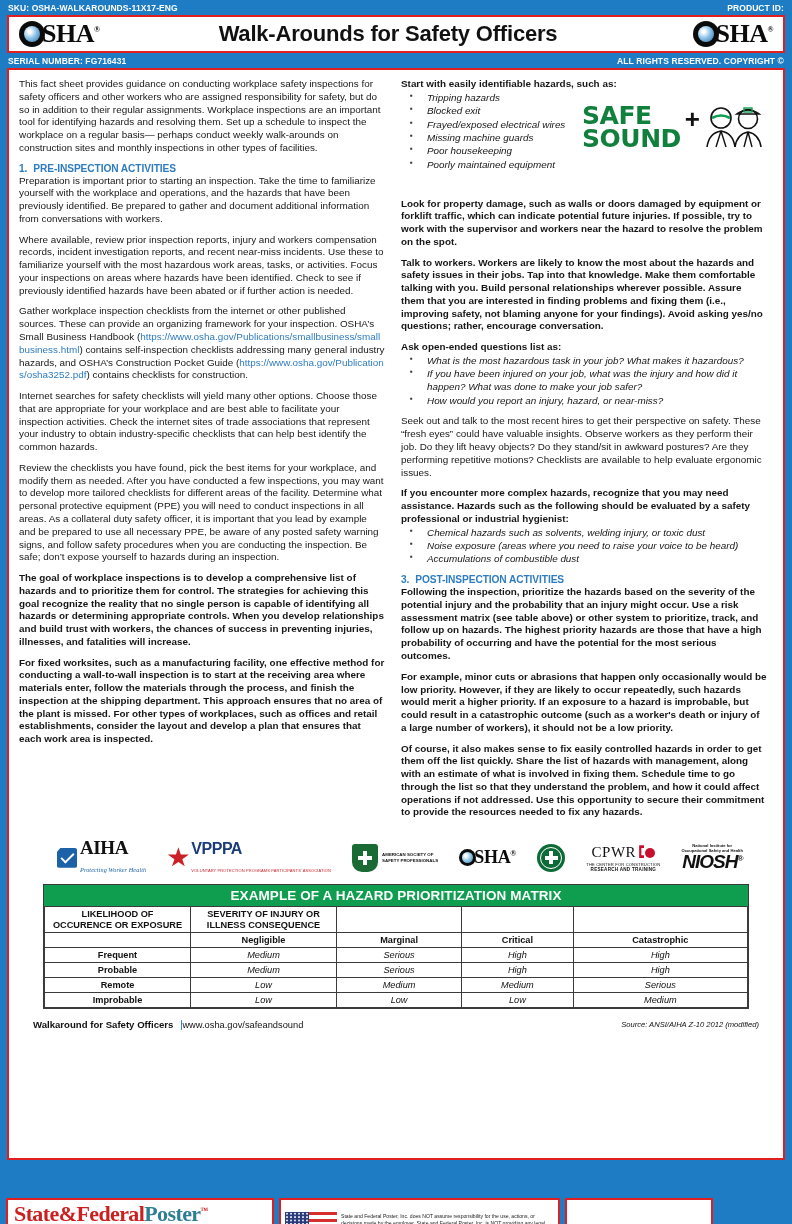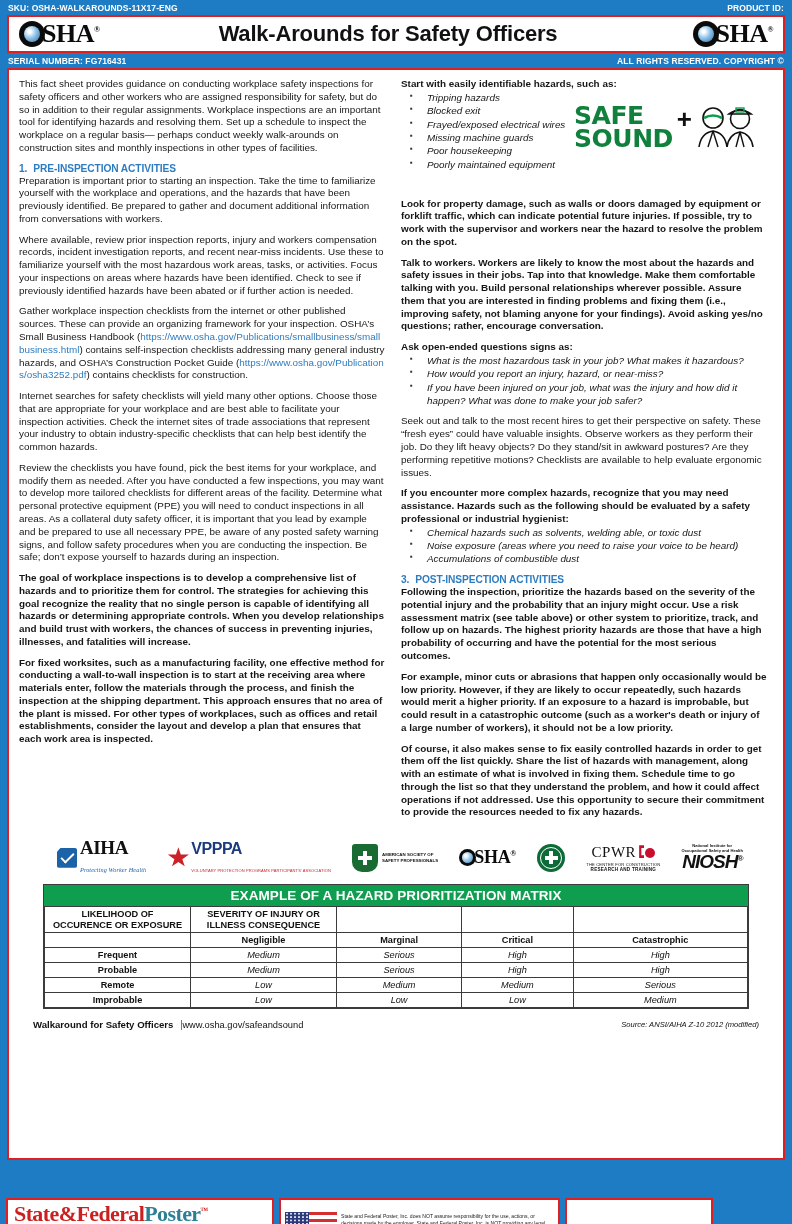--- a/index.html
+++ b/index.html
@@ -90,21 +90,21 @@
     font-size: 9.9px; font-style: italic; color: #161616;
     line-height: 1.3; padding-left: 26px; position: relative; margin-bottom: .5px;
   }
   ul.bullets li::before {
     content: "\25AA"; position: absolute; left: 9px; top: -1px;
     font-style: normal; font-size: 8px; color: #333;
   }
 
   
   .safe-sound {
-    position: absolute; right: 10px; top: 26px;
+    position: absolute; right: 2px; top: 26px;
     display: flex; align-items: center; gap: 2px;
   }
   .ss-words { line-height: .92; }
   .ss-word {
     font-size: 25px; font-weight: bold; color: #10803c;
     letter-spacing: -.5px; font-family: "DejaVu Sans", sans-serif;
   }
   .ss-plus {
     font-size: 26px; font-weight: bold; color: #111; line-height: 1;
     margin: 0 1px 0 2px; align-self: flex-start; padding-top: 2px;
@@ -362,32 +362,32 @@
             <path d="M34 9 q11 -8 22 0 z" fill="none" stroke="#111" stroke-width="1.6"></path>
             <rect x="41" y="3" width="8" height="4" fill="none" stroke="#0f9d4f" stroke-width="1.4"></rect>
             <path d="M32 42 q2 -13 13 -15 q11 2 13 15" fill="none" stroke="#111" stroke-width="1.6"></path>
             <path d="M45 27 l-4 15 M45 27 l4 15" fill="none" stroke="#111" stroke-width="1.4"></path>
           </svg>
         </div>
 
         <p class="body bold" style="margin-top:26px;">Look for property damage, such as walls or doors damaged by equipment or forklift traffic, which can indicate potential future injuries. If possible, try to work with the supervisor and workers near the hazard to resolve the problem on the spot.</p>
         <p class="body bold">Talk to workers. Workers are likely to know the most about the hazards and safety issues in their jobs. Tap into that knowledge. Make them comfortable talking with you. Build personal relationships wherever possible. Assure them that you are interested in finding problems and fixing them (i.e., improving safety, not blaming anyone for your findings). Avoid asking yes/no questions; rather, encourage conversation.</p>
 
-        <div class="lead-bold">Ask open-ended questions signs as:</div>
+        <div class="lead-bold">Ask open-ended questions list as:</div>
         <ul class="bullets">
           <li>What is the most hazardous task in your job? What makes it hazardous?</li>
+          <li>If you have been injured on your job, what was the injury and how did it happen? What was done to make your job safer?</li>
           <li>How would you report an injury, hazard, or near-miss?</li>
-          <li>If you have been injured on your job, what was the injury and how did it happen? What was done to make your job safer?</li>
         </ul>
 
         <p class="body">Seek out and talk to the most recent hires to get their perspective on safety. These “fresh eyes” could have valuable insights. Observe workers as they perform their job. Do they lift heavy objects? Do they stand/sit in awkward postures? Are they performing repetitive motions? Checklists are available to help evaluate ergonomic issues.</p>
 
         <div class="lead-bold">If you encounter more complex hazards, recognize that you may need assistance. Hazards such as the following should be evaluated by a safety professional or industrial hygienist:</div>
         <ul class="bullets">
-          <li>Chemical hazards such as solvents, welding able, or toxic dust</li>
+          <li>Chemical hazards such as solvents, welding injury, or toxic dust</li>
           <li>Noise exposure (areas where you need to raise your voice to be heard)</li>
           <li>Accumulations of combustible dust</li>
         </ul>
 
         <div class="sec-head">
           <span class="num">3.</span><span>POST-INSPECTION ACTIVITIES</span>
         </div>
         <p class="body bold">Following the inspection, prioritize the hazards based on the severity of the potential injury and the probability that an injury might occur. Use a risk assessment matrix (see table above) or other system to prioritize, track, and follow up on hazards. The highest priority hazards are those that have a high probability of occurring and have the potential for the most serious outcomes.</p>
         <p class="body bold">For example, minor cuts or abrasions that happen only occasionally would be low priority. However, if they are likely to occur repeatedly, such hazards would merit a higher priority. If an exposure to a hazard is improbable, but could result in a catastrophic outcome (such as a worker's death or injury of a large number of workers), it should not be a low priority.</p>
         <p class="body bold">Of course, it also makes sense to fix easily controlled hazards in order to get them off the list quickly. Share the list of hazards with management, along with an estimate of what is involved in fixing them. Schedule time to go through the list so that they understand the problem, and how it could affect operations if not addressed. Use this opportunity to secure their commitment to provide the resources needed to fix any hazards.</p>

